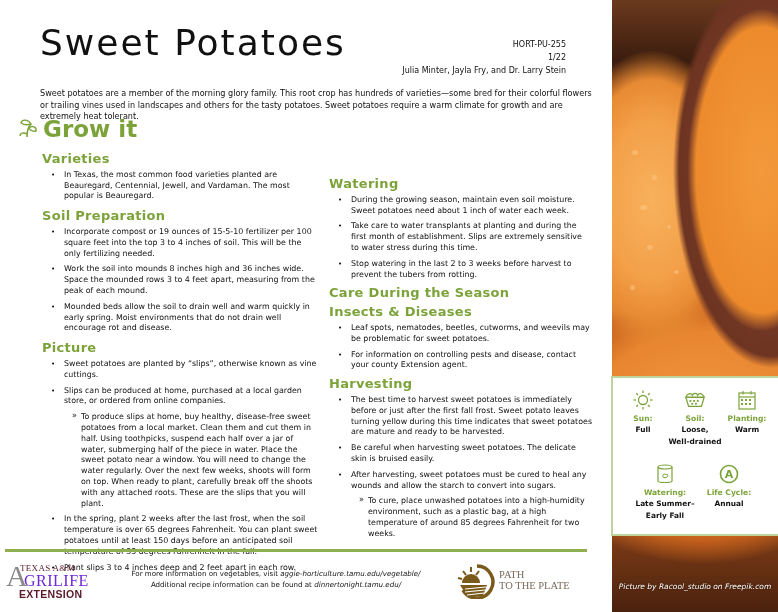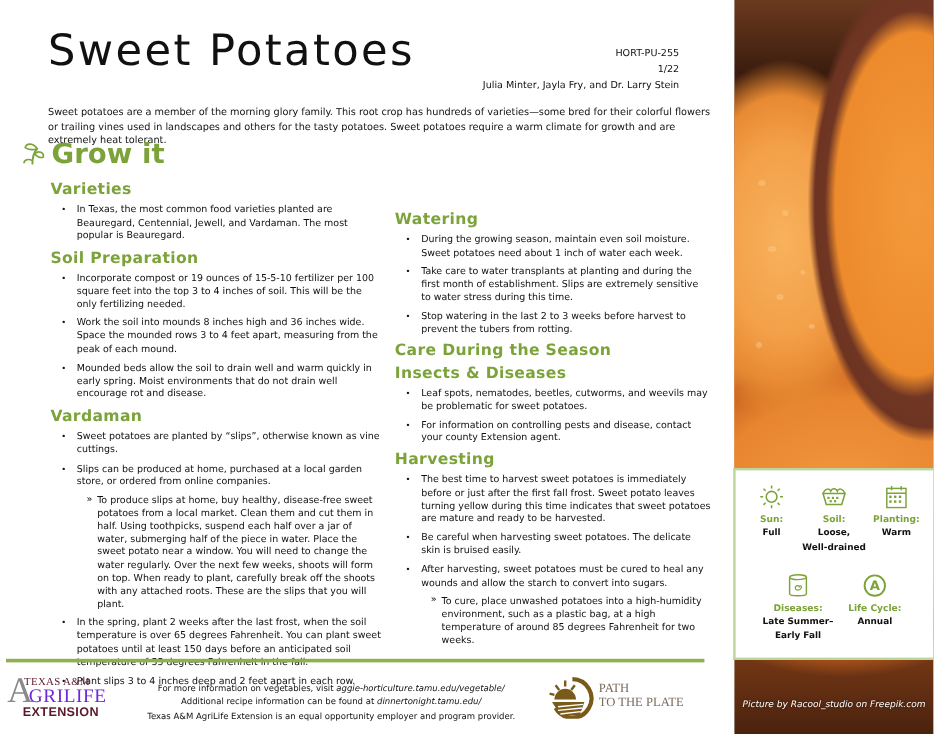--- a/index.html
+++ b/index.html
@@ -44,21 +44,21 @@
   .sec-h { color: #7ca33a; font-size: 13px; font-weight: bold; margin: 4px 0 5px 2px; letter-spacing: 0.3px; }
   ul.b { list-style: none; }
   ul.b > li { position: relative; padding-left: 24px; margin-bottom: 5px; }
   ul.b > li::before { content: "\2022"; position: absolute; left: 11px; top: 0; font-size: 7px; }
   ul.sub { list-style: none; margin: 5px 0 0 0; }
   ul.sub > li { position: relative; padding-left: 17px; margin-left: 0; margin-bottom: 0; }
   ul.sub > li::before { content: "\00BB"; position: absolute; left: 8px; top: -1px; font-size: 8px; }
 
   
   .card {
-    position: absolute; left: 611px; top: 390px; width: 167px; height: 160px;
+    position: absolute; left: 611px; top: 376px; width: 167px; height: 160px;
     background: #ffffff; border: 2px solid #bcd59a; border-right: none;
   }
   .card .item { position: absolute; text-align: center; width: 60px; }
   .card .ic { width: 22px; height: 20px; margin: 0 auto 4px auto; display: block; }
   .card .lab { color: #7ca33a; font-size: 7.6px; font-weight: bold; line-height: 10px; }
   .card .val { color: #111; font-size: 7.4px; font-weight: bold; line-height: 12px; text-align: center; }
 
   
   .divider { position: absolute; left: 5px; top: 549px; width: 582px; height: 3px; background: #8fb050; }
   .agrilife { position: absolute; left: 6px; top: 563px; width: 90px; height: 40px; }
@@ -113,21 +113,21 @@
     <li>In Texas, the most common food varieties planted are Beauregard, Centennial, Jewell, and Vardaman. The most popular is Beauregard.</li>
   </ul>
 
   <h2 class="sec-h" style="margin-top:9px;">Soil Preparation</h2>
   <ul class="b">
     <li>Incorporate compost or 19 ounces of 15-5-10 fertilizer per 100 square feet into the top 3 to 4 inches of soil. This will be the only fertilizing needed.</li>
     <li>Work the soil into mounds 8 inches high and 36 inches wide. Space the mounded rows 3 to 4 feet apart, measuring from the peak of each mound.</li>
     <li>Mounded beds allow the soil to drain well and warm quickly in early spring. Moist environments that do not drain well encourage rot and disease.</li>
   </ul>
 
-  <h2 class="sec-h" style="margin-top:9px;">Vardaman</h2>
+  <h2 class="sec-h" style="margin-top:9px;">Picture</h2>
   <ul class="b">
     <li>Sweet potatoes are planted by “slips”, otherwise known as vine cuttings.</li>
     <li>
       <span>Slips can be produced at home, purchased at a local garden store, or ordered from online companies.</span>
       <ul class="sub">
         <li>To produce slips at home, buy healthy, disease-free sweet potatoes from a local market. Clean them and cut them in half. Using toothpicks, suspend each half over a jar of water, submerging half of the piece in water. Place the sweet potato near a window. You will need to change the water regularly. Over the next few weeks, shoots will form on top. When ready to plant, carefully break off the shoots with any attached roots. These are the slips that you will plant.</li>
       </ul>
     </li>
     <li>In the spring, plant 2 weeks after the last frost, when the soil temperature is over 65 degrees Fahrenheit. You can plant sweet potatoes until at least 150 days before an anticipated soil temperature of 55 degrees Fahrenheit in the fall.</li>
     <li>Plant slips 3 to 4 inches deep and 2 feet apart in each row.</li>
@@ -217,21 +217,21 @@
     <div class="lab">Planting:</div>
     <div class="val">Warm</div>
   </div>
 
   <div class="item" style="left:22px;top:86px;">
     <svg class="ic" viewBox="0 0 22 20">
       <ellipse cx="11" cy="3" rx="7" ry="2" fill="none" stroke="#7ca33a" stroke-width="1.2"></ellipse>
       <path d="M4 3 L4 17 C4 19 18 19 18 17 L18 3" fill="none" stroke="#7ca33a" stroke-width="1.2"></path>
       <path d="M9 13 C8 10 11 9 12 11 C13 9 15 11 13 13 C12 14 10 14 9 13 Z" fill="none" stroke="#7ca33a" stroke-width="1"></path>
     </svg>
-    <div class="lab">Diseases:</div>
+    <div class="lab">Watering:</div>
     <div class="val">Late Summer–</div>
     <div class="val">Early Fall</div>
   </div>
 
   <div class="item" style="left:86px;top:86px;">
     <svg class="ic" viewBox="0 0 22 20">
       <circle cx="11" cy="10" r="8.5" fill="none" stroke="#7ca33a" stroke-width="1.6"></circle>
       <text x="11" y="14" text-anchor="middle" font-family="DejaVu Sans, sans-serif" font-size="11" font-weight="bold" fill="#7ca33a">A</text>
     </svg>
     <div class="lab">Life Cycle:</div>
@@ -248,21 +248,20 @@
   <span class="l3">EXTENSION</span>
 </div>
 
 <div class="foot-text">
   <div>
     <span>For more information on vegetables, visit </span><i>aggie-horticulture.tamu.edu/vegetable/</i>
   </div>
   <div>
     <span>Additional recipe information can be found at </span><i>dinnertonight.tamu.edu/</i>
   </div>
-  <div>Texas A&amp;M AgriLife Extension is an equal opportunity employer and program provider.</div>
 </div>
 
 <div class="ptp">
   <svg width="40" height="36" viewBox="0 0 40 36">
     <path d="M20 3 A16 16 0 1 1 6 27" fill="none" stroke="#7a5a1a" stroke-width="3.5"></path>
     <path d="M5 20 A9 9 0 0 1 23 20 Z" fill="#7a5a1a"></path>
     <g stroke="#7a5a1a" stroke-width="2">
       <line x1="14" y1="4" x2="14" y2="9"></line>
         <line x1="6" y1="8" x2="9" y2="12"></line>
       <line x1="22" y1="8" x2="19" y2="12"></line>

